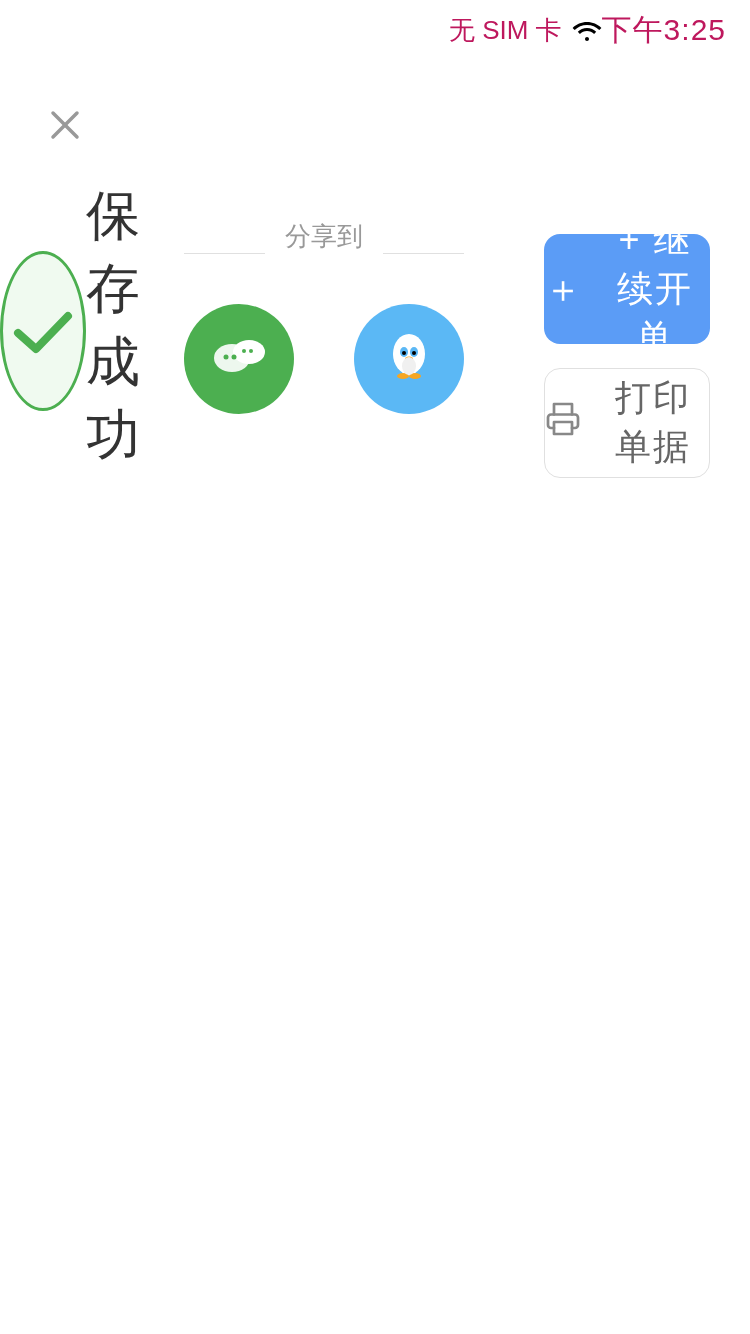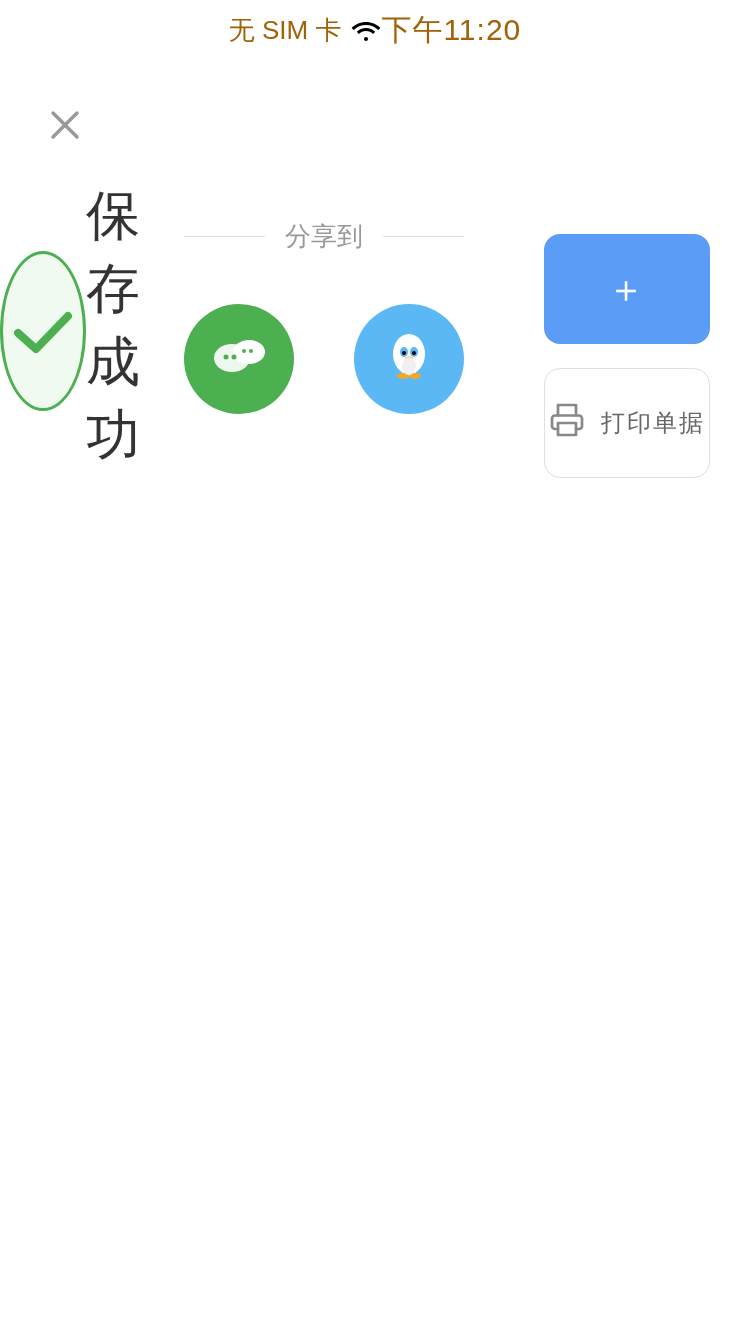--- a/index.html
+++ b/index.html
@@ -17,24 +17,24 @@
       position: relative;
     }
 
     
     .status-bar {
       width: 100%;
       height: 60px;
       background: #fff;
       display: flex;
       align-items: center;
-      justify-content: center;
+      justify-content: flex-end;
       padding: 0 24px;
       font-size: 26px;
-      color: #a16207;
+      color: #be185d;
     }
 
     .status-left {
       display: flex;
       align-items: center;
       gap: 10px;
       font-size: 26px;
     }
 
     .status-center {
@@ -111,21 +111,21 @@
     }
 
     
     .share-section {
       width: 100%;
       padding: 0 40px;
     }
 
     .share-divider {
       display: flex;
-      align-items: center;
+      align-items: flex-end;
       margin-bottom: 50px;
     }
 
     .share-divider::before,
     .share-divider::after {
       content: '';
       flex: 1;
       height: 1px;
       background: #e0e0e0;
     }
@@ -191,21 +191,21 @@
       cursor: pointer;
       letter-spacing: 2px;
     }
 
     .btn-secondary {
       width: 100%;
       height: 110px;
       background: #fff;
       border: 1px solid #e0e0e0;
       border-radius: 16px;
-      font-size: 24px;
+      font-size: 36px;
       color: #666;
       display: flex;
       align-items: center;
       justify-content: center;
       gap: 16px;
       cursor: pointer;
       letter-spacing: 2px;
     }
 
     .btn-icon {
@@ -223,21 +223,21 @@
 
 <div class="status-bar">
   <div class="status-left">
     <span>无 SIM 卡</span>
     <svg width="30" height="22" viewBox="0 0 30 22" fill="none">
       <path d="M15 18c1.1 0 2 .9 2 2s-.9 2-2 2-2-.9-2-2 .9-2 2-2z" fill="#000"></path>
       <path d="M15 12c2.8 0 5.3 1.1 7.1 2.9l2.1-2.1C21.9 10.5 18.6 9 15 9s-6.9 1.5-9.2 3.8l2.1 2.1C9.7 13.1 12.2 12 15 12z" fill="#000"></path>
       <path d="M15 6C19.8 6 24.1 7.9 27.3 11L29.4 8.9C25.7 5.3 20.6 3 15 3S4.3 5.3.6 8.9L2.7 11C5.9 7.9 10.2 6 15 6z" fill="#000"></path>
     </svg>
   </div>
-  <div class="status-center">下午11:20</div>
+  <div class="status-center">下午3:25</div>
 </div>
 
 <div class="main-content">
 
   <div class="close-btn">
     <svg viewBox="0 0 36 36" fill="none">
       <line x1="6" y1="6" x2="30" y2="30" stroke="#999" stroke-width="3.5" stroke-linecap="round"></line>
       <line x1="30" y1="6" x2="6" y2="30" stroke="#999" stroke-width="3.5" stroke-linecap="round"></line>
     </svg>
   </div>
@@ -290,20 +290,21 @@
 
             <ellipse cx="32" cy="40" rx="7" ry="9" fill="#f0f0f0"></ellipse>
           </svg>
         </div>
       </div>
     </div>
 
     <div class="action-buttons">
       <button class="btn-primary">
         <span class="btn-icon">＋</span>
+        <span>+ 继续开单</span>
       </button>
 
       <button class="btn-secondary">
         <span>
           <svg width="36" height="36" viewBox="0 0 24 24" fill="none" stroke="#888" stroke-width="1.8" stroke-linecap="round" stroke-linejoin="round">
             <polyline points="6 9 6 2 18 2 18 9"></polyline>
             <path d="M6 18H4a2 2 0 0 1-2-2v-5a2 2 0 0 1 2-2h16a2 2 0 0 1 2 2v5a2 2 0 0 1-2 2h-2"></path>
             <rect x="6" y="14" width="12" height="8"></rect>
           </svg>
         </span>

